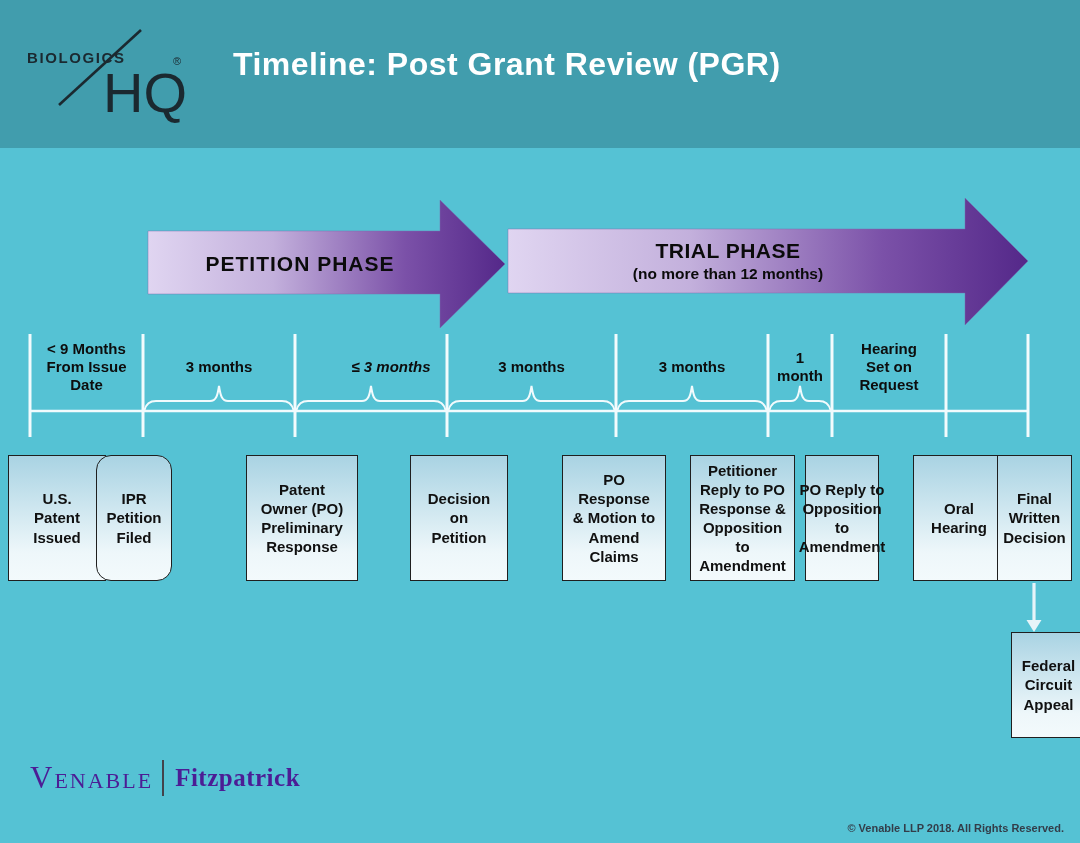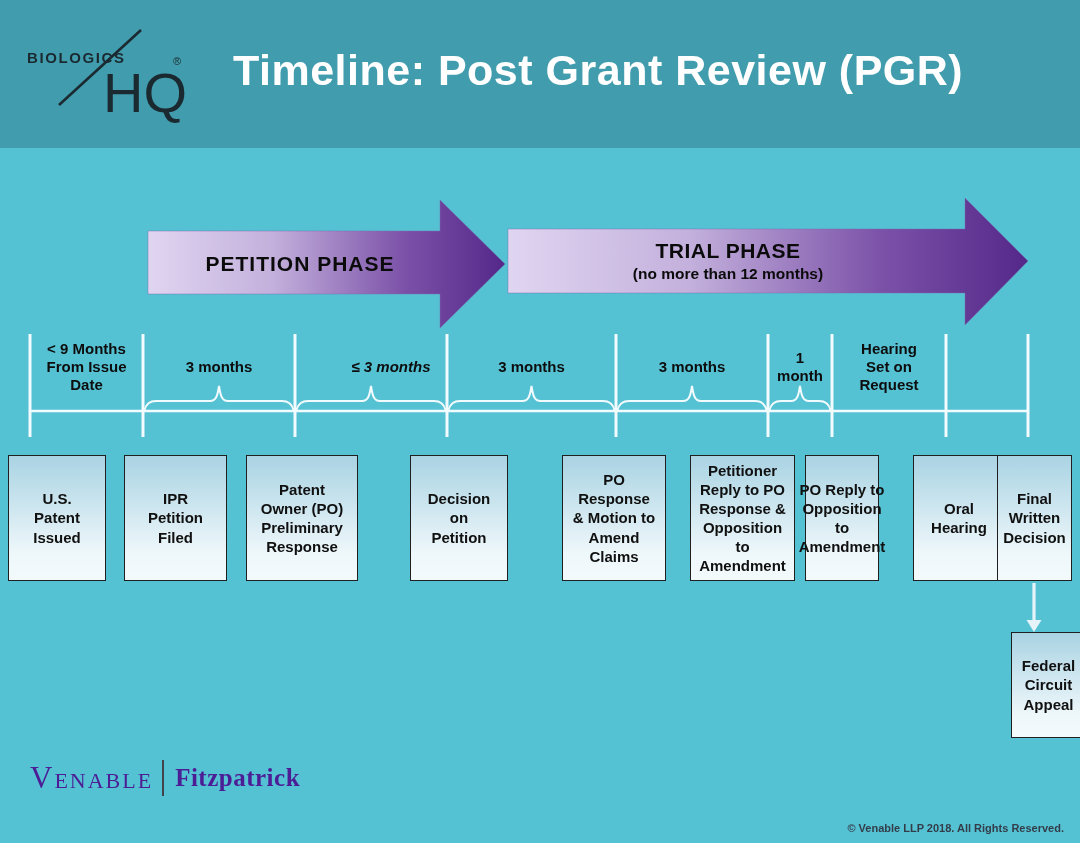--- a/index.html
+++ b/index.html
@@ -9,21 +9,21 @@
   }
   html,body{margin:0;padding:0;background:#777;}
   .canvas{
     position:relative;width:1080px;height:843px;overflow:hidden;
     background:var(--body-bg);
     font-family:"Liberation Sans","DejaVu Sans",sans-serif;
   }
   .header{position:absolute;left:0;top:0;width:1080px;height:148px;background:var(--header-bg);}
   .page-title{
     position:absolute;left:233px;top:46px;
-    color:#ffffff;font-size:43px;font-weight:700;letter-spacing:0.5px;white-space:nowrap;
+    color:#ffffff;font-size:32px;font-weight:700;letter-spacing:0.5px;white-space:nowrap;
   }
   .logo-svg{position:absolute;left:25px;top:27px;overflow:visible;}
   .overlay-svg{position:absolute;left:0;top:0;width:1080px;height:843px;pointer-events:none;}
   .seg-label{
     position:absolute;top:336px;height:62px;
     display:flex;align-items:center;justify-content:center;text-align:center;
     color:var(--ink);font-size:15px;font-weight:700;line-height:1.22;white-space:pre-line;
   }
   .stage-box{
     position:absolute;top:455px;height:126px;box-sizing:border-box;
@@ -121,21 +121,21 @@
       <div class="seg-label" style="left: 768px; width: 64px;">1
 month</div>
       <div class="seg-label" style="left: 832px; width: 114px;">Hearing
 Set on
 Request</div>
     </div>
   <div id="stage-boxes">
       <div class="stage-box" style="left: 8px; width: 98px;">U.S.
 Patent
 Issued</div>
-      <div class="stage-box" style="left: 124px; width: 103px;">IPR
+      <div class="stage-box" style="left: 96px; width: 76px; border-radius: 15px;">IPR
 Petition
 Filed</div>
       <div class="stage-box" style="left: 246px; width: 112px;">Patent
 Owner (PO)
 Preliminary
 Response</div>
       <div class="stage-box" style="left: 410px; width: 98px;">Decision
 on
 Petition</div>
       <div class="stage-box" style="left: 562px; width: 104px;">PO

